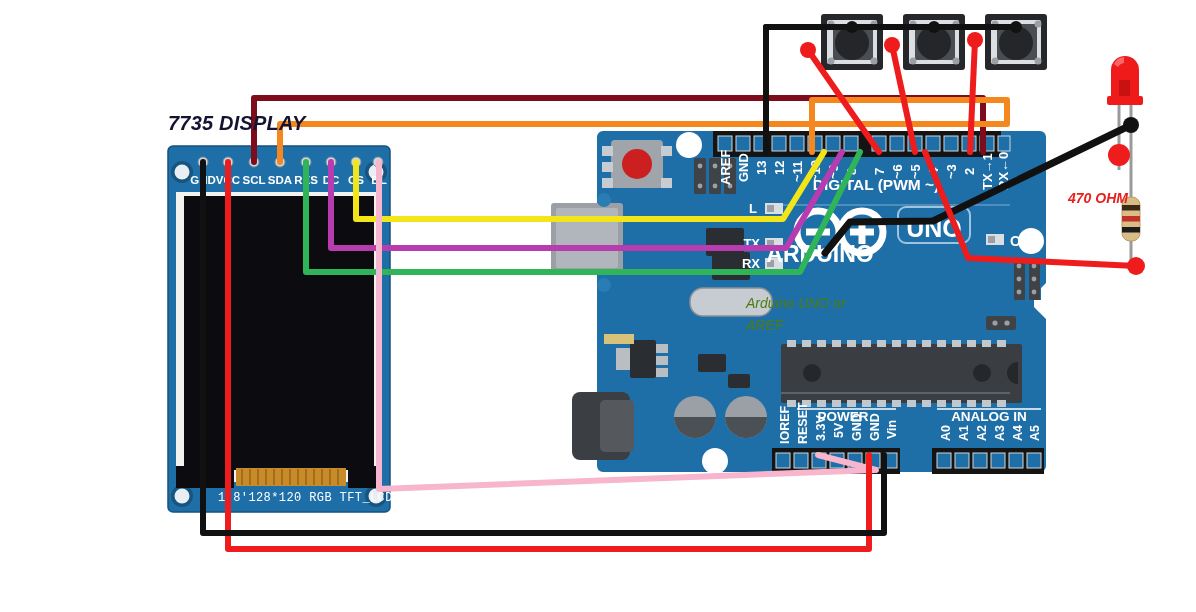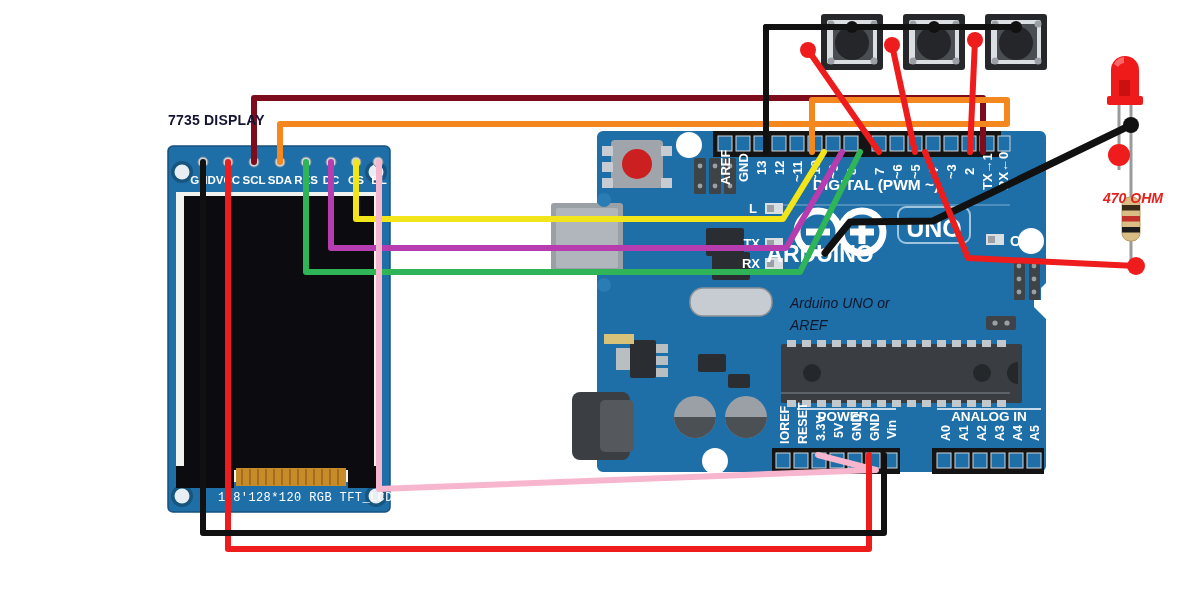--- a/index.html
+++ b/index.html
@@ -1,24 +1,24 @@
 <!DOCTYPE html>
 <html><head>
 <meta charset="utf-8">
 <style>
   html,body{margin:0;padding:0;background:#ffffff;}
   body{width:1196px;height:612px;position:relative;overflow:hidden;
        font-family:"Liberation Sans",sans-serif;}
   #stage{position:absolute;inset:0;width:1196px;height:612px;background:#fff;}
   svg.layer{position:absolute;left:0;top:0;width:1196px;height:612px;}
   .lbl{position:absolute;white-space:nowrap;pointer-events:none;}
-  .lbl-display{left:168px;top:112px;font-size:14px;font-weight:bold;
+  .lbl-display{left:168px;top:112px;font-size:20px;font-weight:bold;font-style:italic;
       color:#141432;letter-spacing:.2px;}
-  .lbl-ohm{left:1068px;top:190px;font-size:14px;font-weight:bold;font-style:italic;color:#e8201b;margin-left:35px;}
-  .lbl-uno{left:790px;top:292px;font-size:14px;font-style:italic;color:#0f172a;line-height:22px;}
+  .lbl-ohm{left:1068px;top:190px;font-size:14px;font-weight:bold;font-style:italic;color:#e8201b;}
+  .lbl-uno{left:746px;top:292px;font-size:14px;font-style:italic;color:#4d7c0f;line-height:22px;}
 </style>
 </head>
 <body>
 
 <div id="stage">
 
   <svg class="layer" viewBox="0 0 1196 612">
 
     <g>
       <rect x="168" y="146" width="222" height="366" rx="5" fill="#1e6fa8"></rect>

